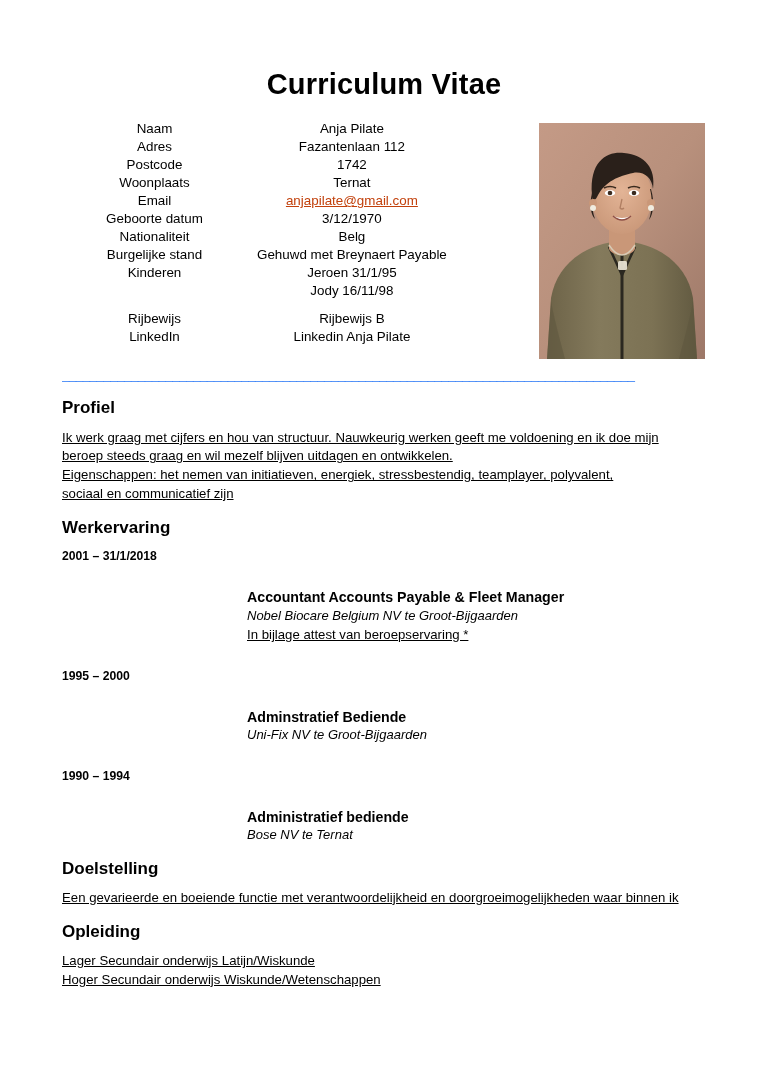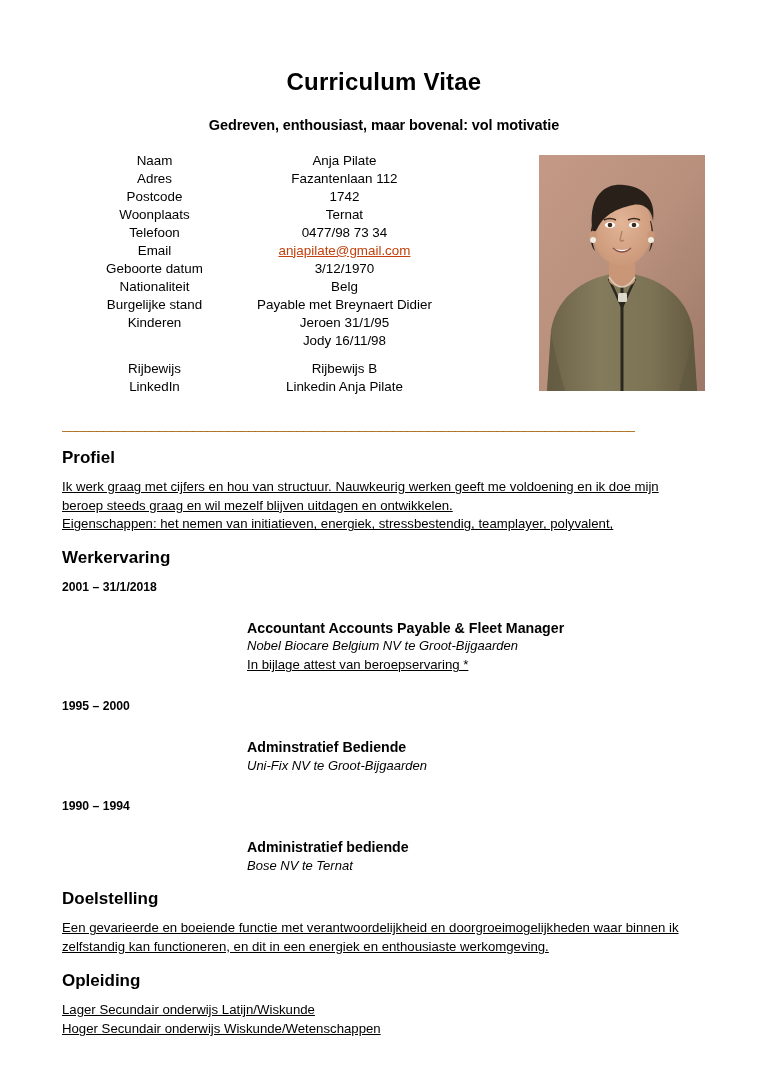--- a/index.html
+++ b/index.html
@@ -19,21 +19,21 @@
     position: relative;
     width: 768px;
     height: 1087px;
     box-sizing: border-box;
     padding: 0 62px;
   }
 
   
   .doc-title {
     text-align: center;
-    font-size: 24px;
+    font-size: 29px;
     font-weight: bold;
     letter-spacing: 0.2px;
     margin: 0;
     padding-top: 68px;
     line-height: 1.15;
   }
   .doc-subtitle {
     text-align: center;
     font-size: 14.5px;
     font-weight: bold;
@@ -84,21 +84,21 @@
     background: #b8907c;
   }
   .photo svg { display: block; }
 
   
   .divider {
     margin-top: 20px;
     font-size: 13.4px;
     line-height: 1;
     letter-spacing: -0.55px;
-    color: #a16207;
+    color: #3b82f6;
     white-space: nowrap;
     overflow: hidden;
     height: 16px;
   }
 
   
   h2.section-title {
     font-size: 17px;
     font-weight: bold;
     margin: 0;
@@ -152,21 +152,20 @@
   .sec-doel { padding-top: 22px; }
   .sec-opl  { padding-top: 9px; }
   .edu-list { padding-top: 10px; }
 </style>
 </head>
 <body>
 
 <div class="page">
 
   <h1 class="doc-title">Curriculum Vitae</h1>
-  <p class="doc-subtitle">Gedreven, enthousiast, maar bovenal: vol motivatie</p>
 
   <div class="details-wrap">
     <table class="details-table">
       <tbody id="details-body">
           <tr>
             <td class="label">Naam</td>
             <td class="value">Anja Pilate</td>
           </tr>
           <tr>
             <td class="label">Adres</td>
@@ -174,38 +173,34 @@
           </tr>
           <tr>
             <td class="label">Postcode</td>
             <td class="value">1742</td>
           </tr>
           <tr>
             <td class="label">Woonplaats</td>
             <td class="value">Ternat</td>
           </tr>
           <tr>
-            <td class="label">Telefoon</td>
-            <td class="value">0477/98 73 34</td>
-          </tr>
-          <tr>
             <td class="label">Email</td>
             <td class="value"><a class="email-link">anjapilate@gmail.com</a></td>
           </tr>
           <tr>
             <td class="label">Geboorte datum</td>
             <td class="value">3/12/1970</td>
           </tr>
           <tr>
             <td class="label">Nationaliteit</td>
             <td class="value">Belg</td>
           </tr>
           <tr>
             <td class="label">Burgelijke stand</td>
-            <td class="value">Payable met Breynaert Didier</td>
+            <td class="value">Gehuwd met Breynaert Payable</td>
           </tr>
           <tr>
             <td class="label">Kinderen</td>
             <td class="value">Jeroen 31/1/95</td>
           </tr>
           <tr>
             <td class="label"></td>
             <td class="value">Jody 16/11/98</td>
           </tr>
           <tr class="spacer">
@@ -281,20 +276,21 @@
     </div>
   </div>
 
   <div class="divider">___________________________________________________________________________________</div>
 
   <h2 class="section-title">Profiel</h2>
   <div class="body-text" id="profiel-text">
       <span class="ln">Ik werk graag met cijfers en hou van structuur. Nauwkeurig werken geeft me voldoening en ik doe mijn</span>
       <span class="ln">beroep steeds graag en wil mezelf blijven uitdagen en ontwikkelen.</span>
       <span class="ln">Eigenschappen: het nemen van initiatieven, energiek, stressbestendig, teamplayer, polyvalent,</span>
+      <span class="ln">sociaal en communicatief zijn</span>
     </div>
 
   <h2 class="section-title">Werkervaring</h2>
   <table class="exp-table">
     <tbody id="exp-body">
         <tr>
           <td class="date">2001 – 31/1/2018</td>
           <td>
             <div class="exp-role">Accountant Accounts Payable &amp; Fleet Manager</div>
             <div class="exp-company">Nobel Biocare Belgium NV te Groot-Bijgaarden</div>
@@ -320,21 +316,20 @@
             <div class="exp-role">Administratief bediende</div>
             <div class="exp-company">Bose NV te Ternat</div>
           </td>
         </tr>
       </tbody>
   </table>
 
   <h2 class="section-title sec-doel">Doelstelling</h2>
   <div class="body-text" id="doel-text">
       <span class="ln">Een gevarieerde en boeiende functie met verantwoordelijkheid en doorgroeimogelijkheden waar binnen ik</span>
-      <span class="ln">zelfstandig kan functioneren, en dit in een energiek en enthousiaste werkomgeving.</span>
     </div>
 
   <h2 class="section-title sec-opl">Opleiding</h2>
   <div class="body-text edu-list" id="opl-text">
       <span class="ln">Lager Secundair onderwijs Latijn/Wiskunde</span>
       <span class="ln">Hoger Secundair onderwijs Wiskunde/Wetenschappen</span>
     </div>
 
 </div>
 

